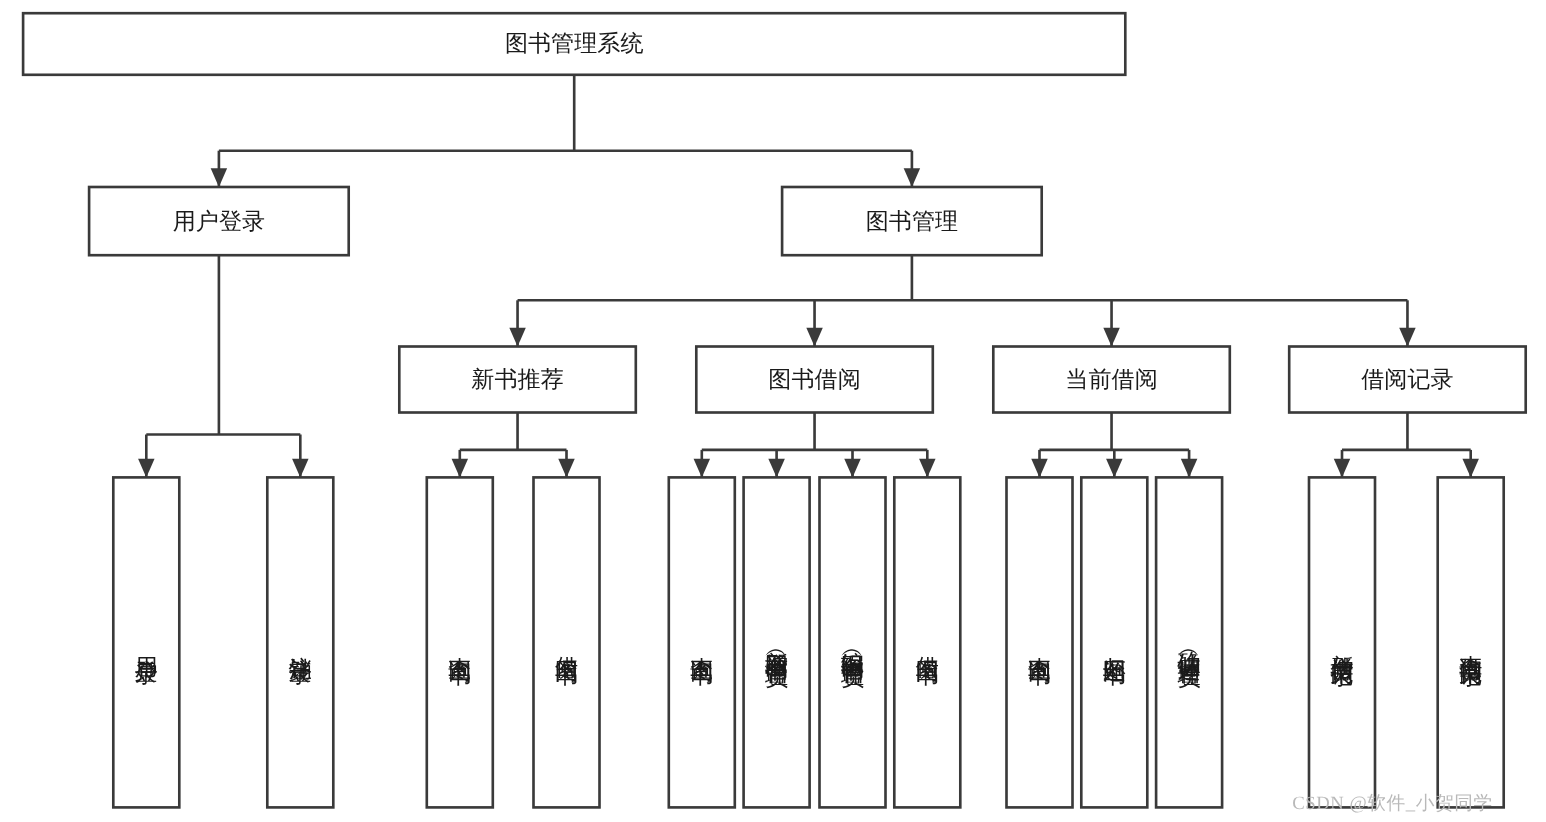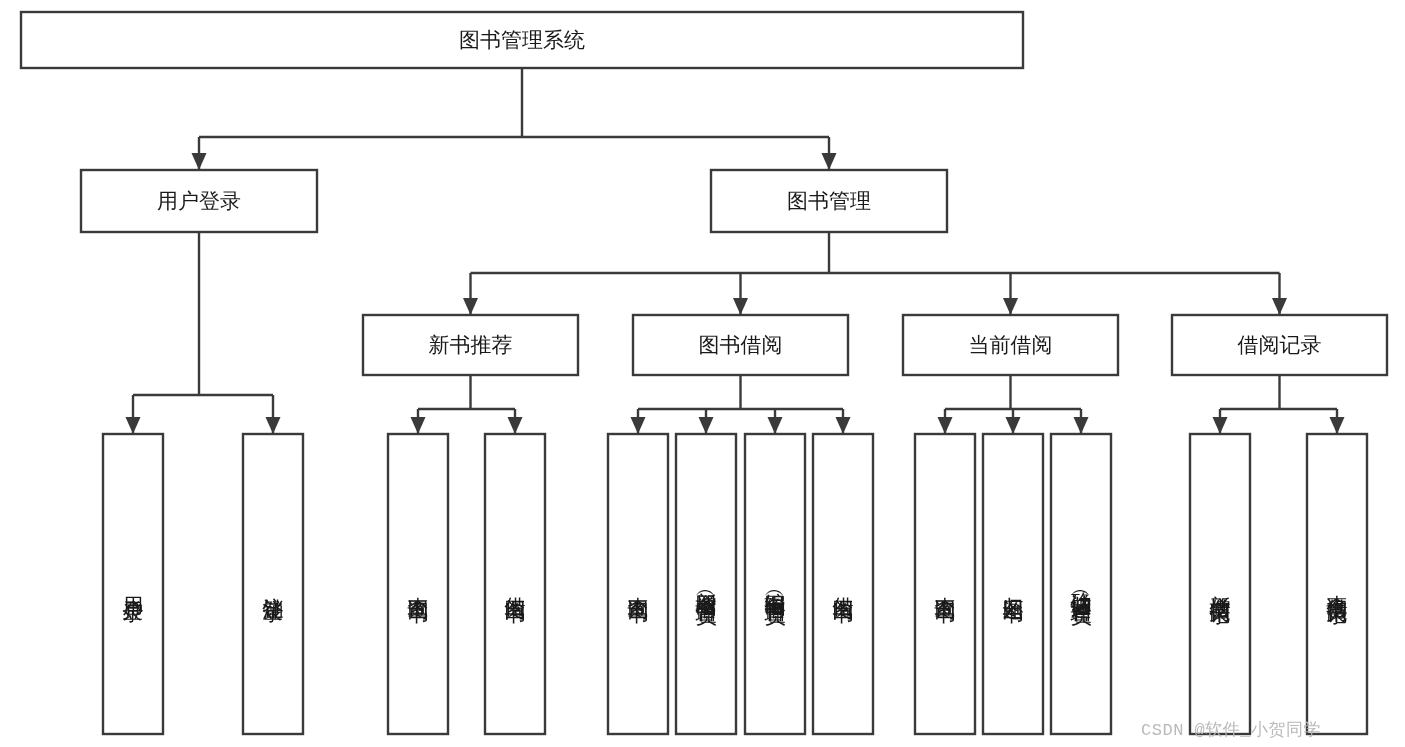--- a/index.html
+++ b/index.html
@@ -11,20 +11,21 @@
     width: 1405px;
     height: 747px;
     overflow: hidden;
     font-family: "DejaVu Sans", "Liberation Sans", sans-serif;
   }
   #diagram-root {
     position: relative;
     width: 1333px;
     height: 747px;
     background: #ffffff;
+    padding-left: 36px;
   }
   svg.diagram-canvas {
     position: absolute;
     left: 0;
     top: 0;
     width: 1405px;
     height: 747px;
     display: block;
   }
   .node-box {
@@ -63,21 +64,21 @@
     white-space: nowrap;
     display: flex;
     align-items: center;
     justify-content: center;
     pointer-events: none;
   }
   .watermark {
     position: absolute;
     right: 12px;
     bottom: 6px;
-    font-family: Liberation Mono, monospace;
+    font-family: Liberation Serif, serif;
     font-size: 17px;
     color: #b9b9b9;
     letter-spacing: 0.5px;
     white-space: nowrap;
   }
 </style>
 </head>
 <body>
 
 <div id="diagram-root">

